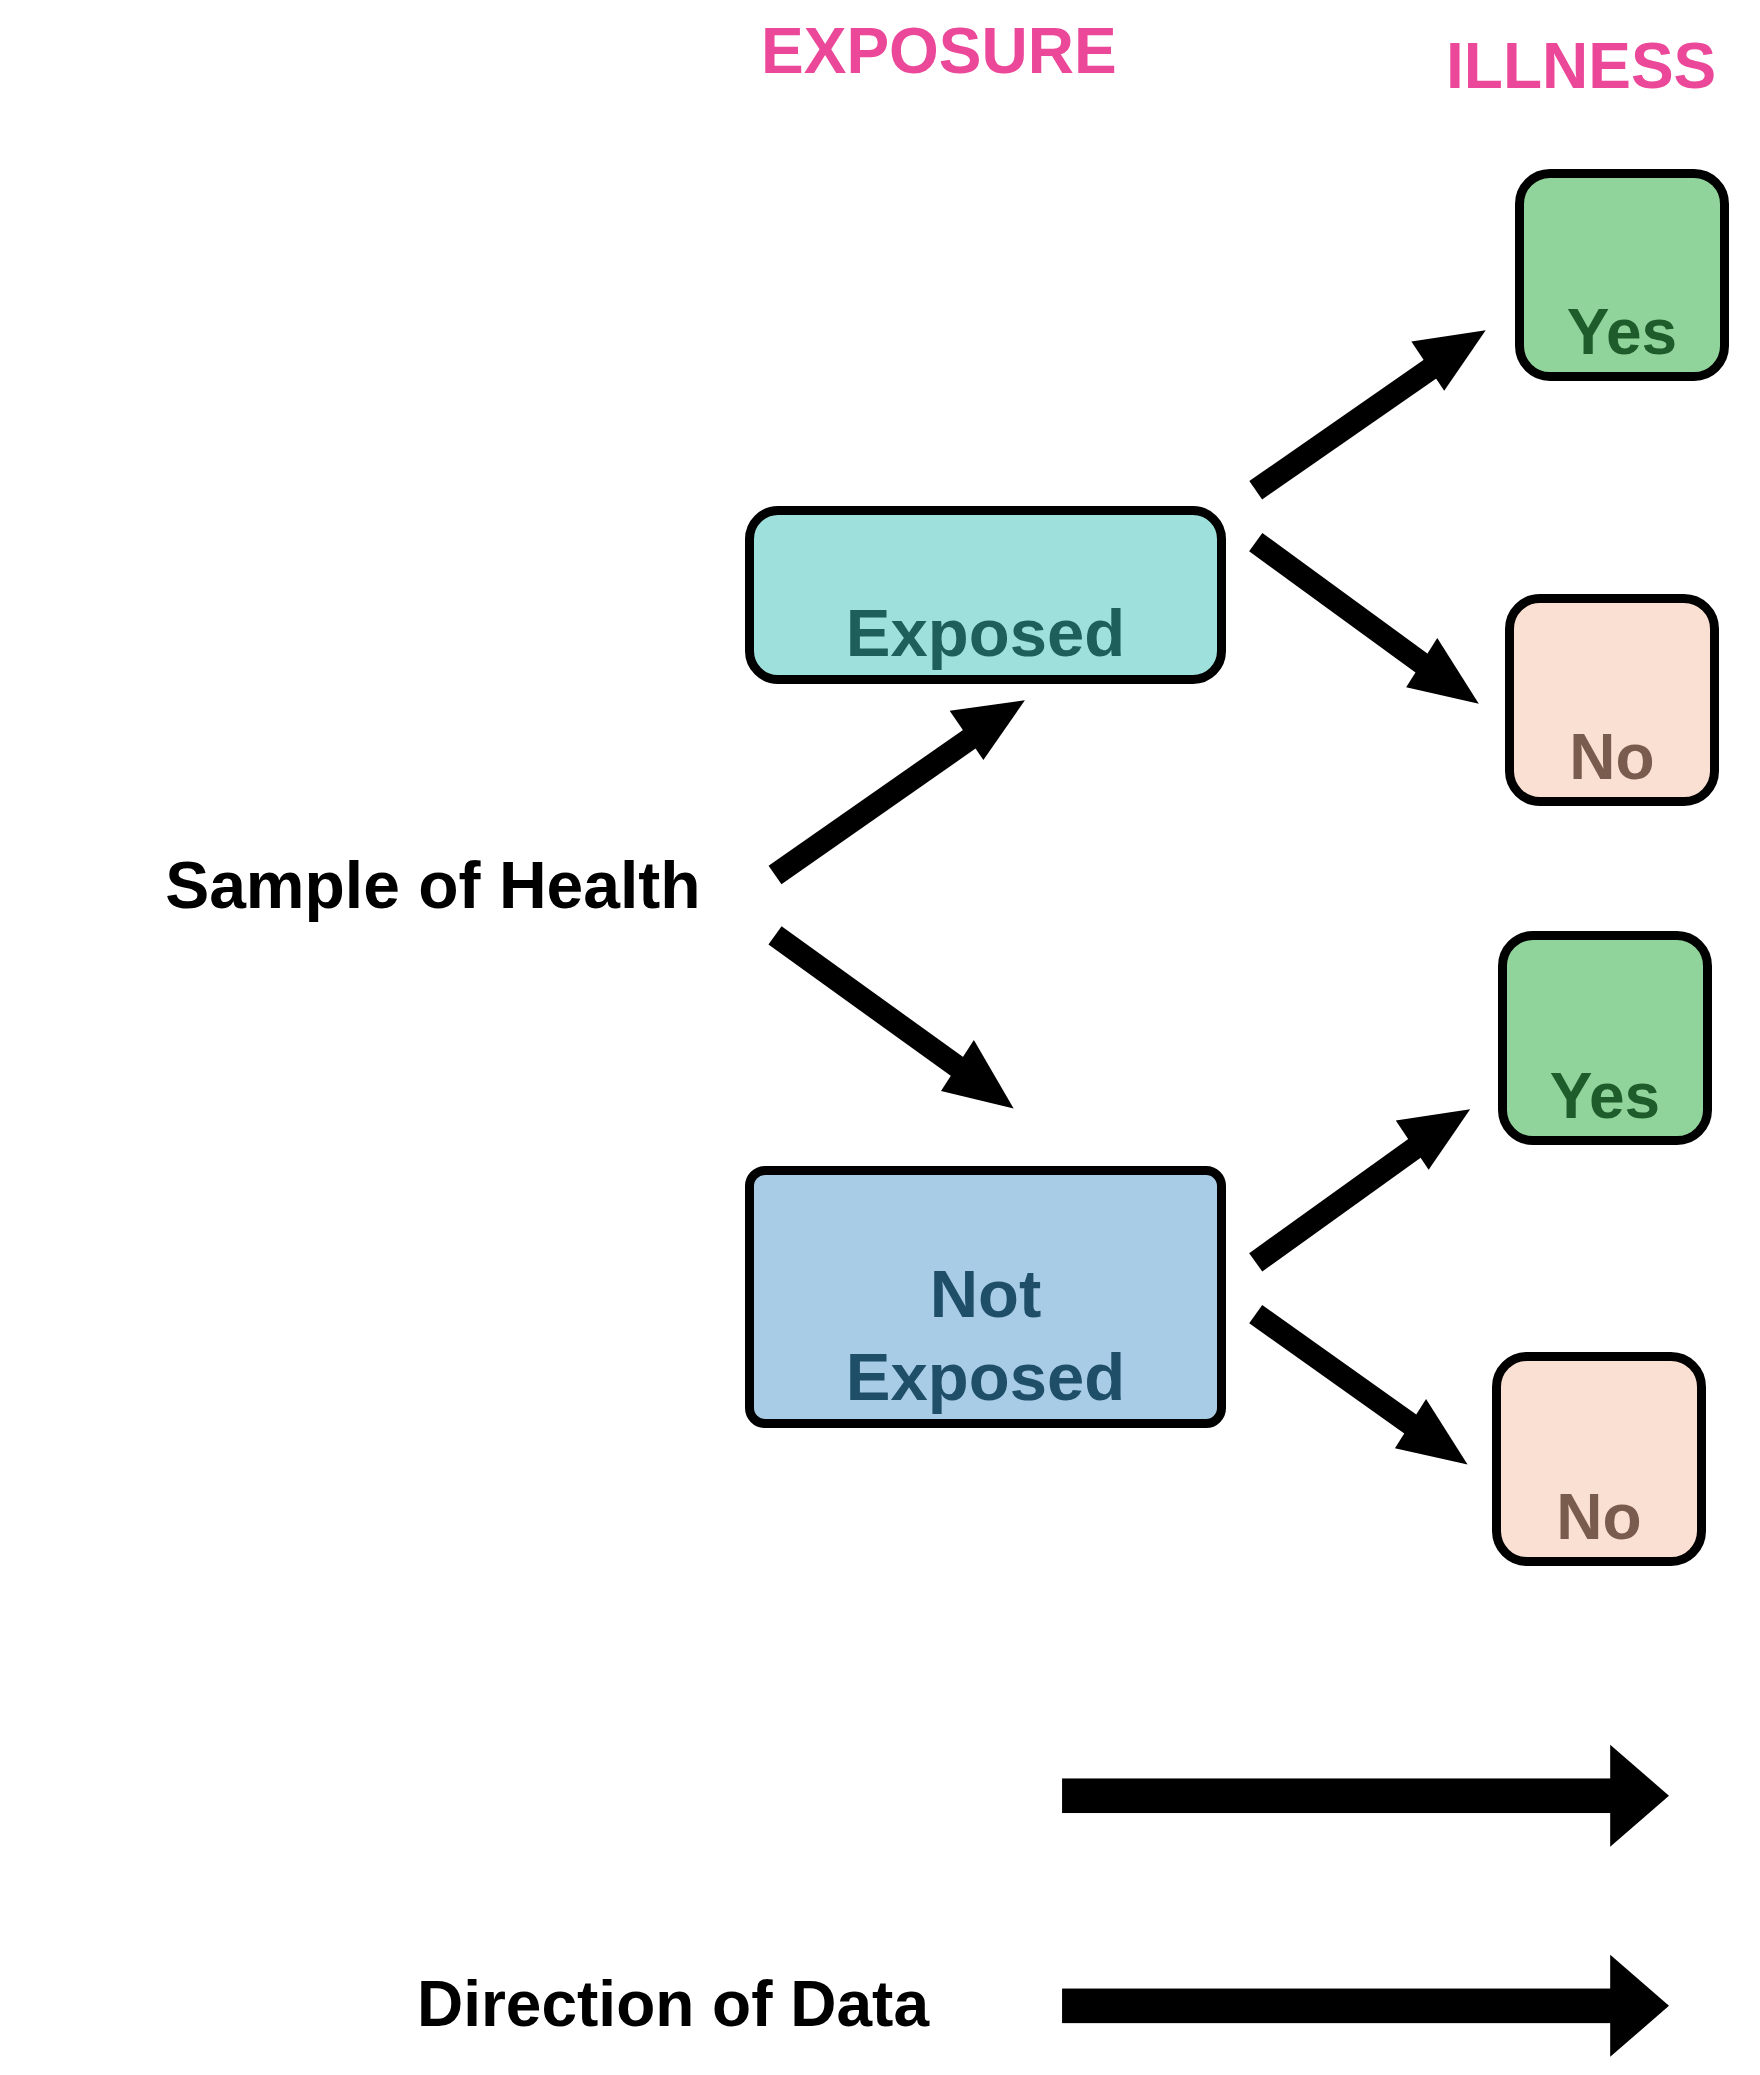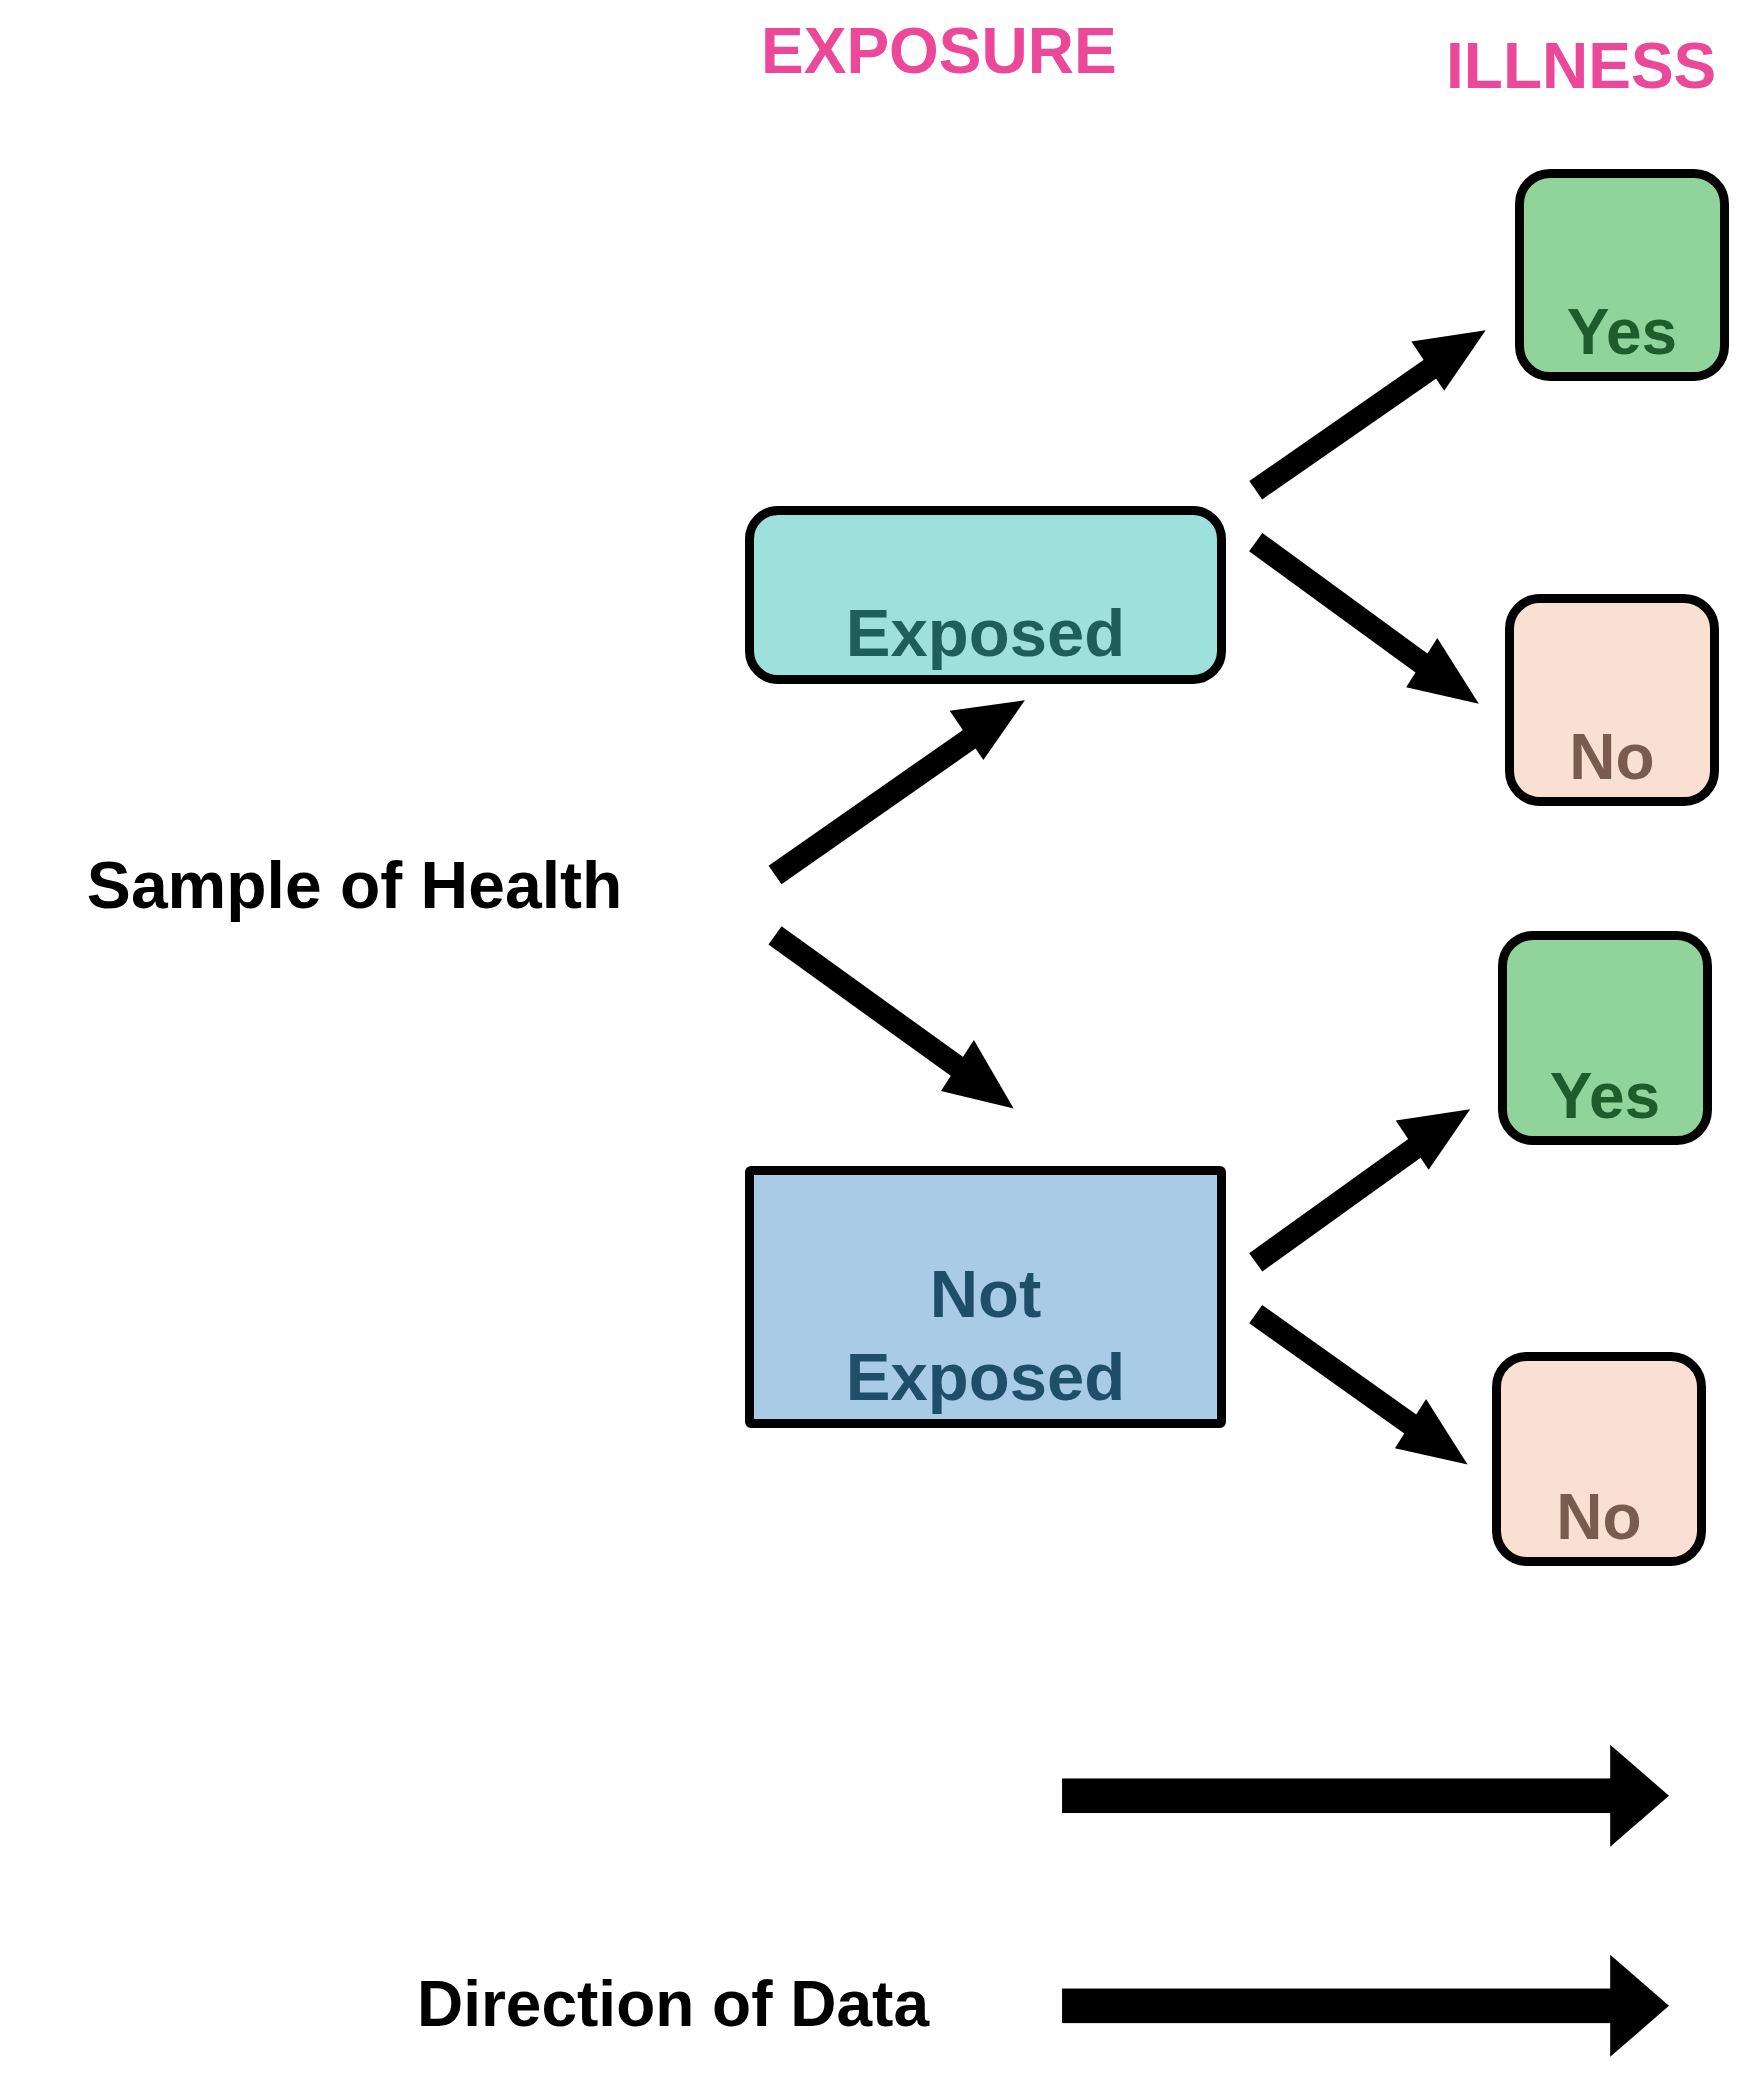--- a/index.html
+++ b/index.html
@@ -66,21 +66,21 @@
     background: #9DE0DC;
     color: #1F5F5B;
     font-size: 67px;
   }
 
   #node-not-exposed {
     left: 745px;
     top: 1166px;
     width: 481px;
     height: 262px;
-    border-radius: 6px;
+    border-radius: 20px;
     background: #A8CCE5;
     color: #1F4E68;
     font-size: 67px;
   }
   #node-not-exposed .label-stack {
     display: block;
   }
   #node-not-exposed .label-stack span { display: block; }
 
   #node-yes-exposed {
@@ -129,21 +129,21 @@
     position: absolute;
     left: 8.6px;
     top: 843px;
     width: 692px;
     text-align: center;
     font-size: 66px;
     font-weight: bold;
     color: #000000;
     line-height: 1.30;
   }
-  #source-label span { display: block; }
+  #source-label span { display: block; text-align: right; }
 
   
   .legend-row {
     position: absolute;
     display: flex;
     align-items: center;
   }
   .legend-label {
     font-size: 64px;
     font-weight: bold;

